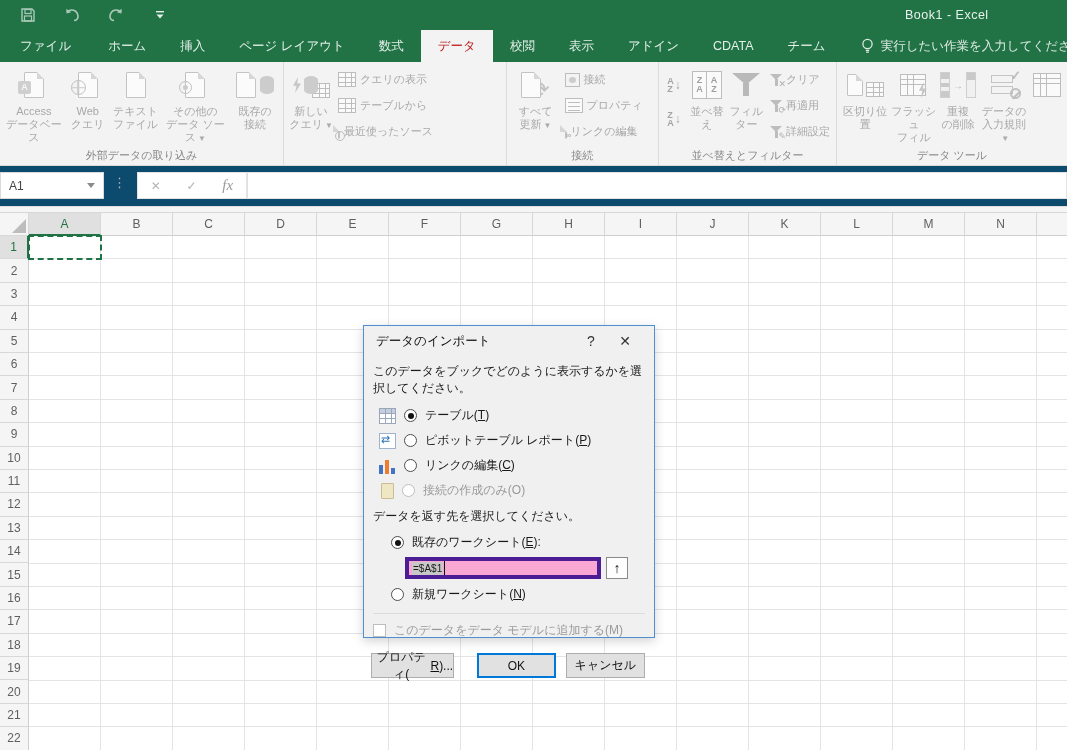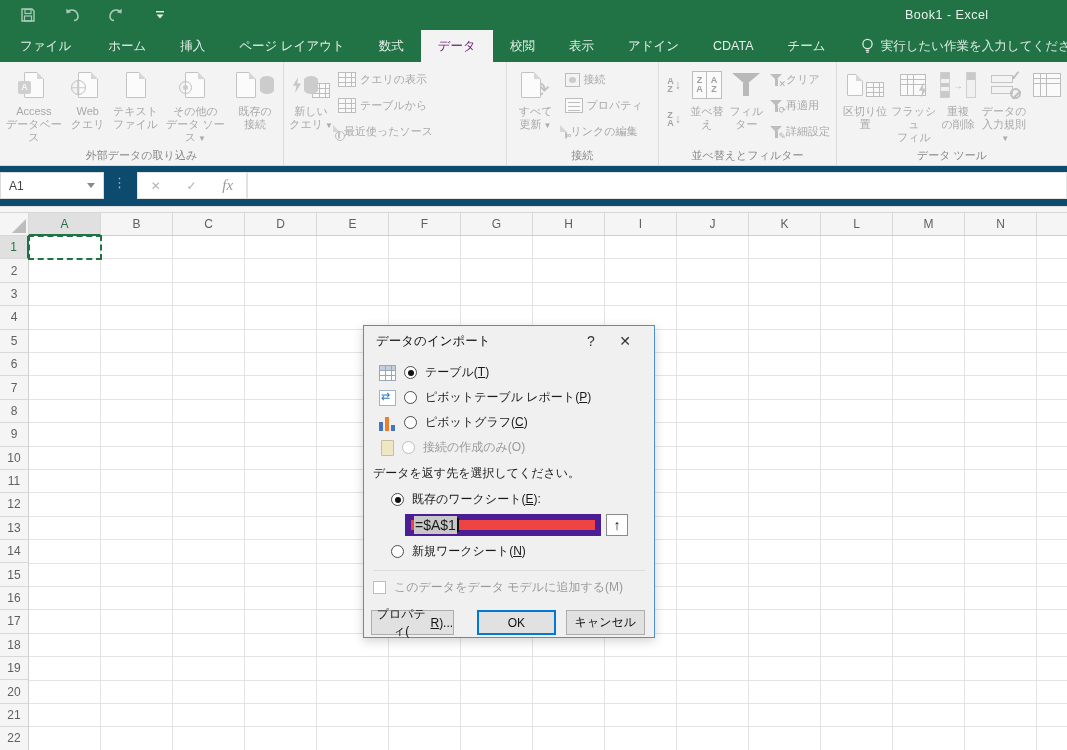--- a/index.html
+++ b/index.html
@@ -11,21 +11,21 @@
   .titlebar { position:absolute; left:0; top:0; width:1067px; height:30px; background:#217346; }
   .qat { position:absolute; left:18px; top:0; height:30px; display:flex; align-items:center; gap:24px; }
   .qat .qbtn { width:20px; height:20px; display:flex; align-items:center; justify-content:center; opacity:.62; }
   .qat svg { display:block; }
   .win-title { position:absolute; left:905px; top:0; height:30px; line-height:30px; color:#e9f2ec; font-size:12.5px; letter-spacing:.5px; }
 
   
   .tabbar { position:absolute; left:0; top:30px; width:1067px; height:32px; background:#217346; display:flex; align-items:stretch; }
   .tab { color:#e4efe8; font-size:12.5px; padding:0 17px; display:flex; align-items:center; cursor:default; white-space:nowrap; }
   .tab.file { padding:0 20px; }
-  .tab.active { background:#f3f3f3; color:#701a75; }
+  .tab.active { background:#f3f3f3; color:#b91c1c; }
   .tellme { display:flex; align-items:center; gap:7px; color:rgba(255,255,255,.85); padding-left:18px; font-size:12.5px; white-space:nowrap; }
 
   
   .ribbon { position:absolute; left:0; top:62px; width:1067px; height:104px; background:#f3f3f3; border-bottom:1px solid #d9d9d9; display:flex; }
   .rgroup { position:relative; height:100%; border-right:1px solid #dcdcdc; padding:3px 3px 18px 3px; display:flex; align-items:flex-start; }
   .rgroup-label { position:absolute; left:0; right:0; bottom:2px; text-align:center; font-size:11px; color:#898989; white-space:nowrap; }
   .bigbtn { display:flex; flex-direction:column; align-items:center; padding-top:3px; color:#a8a8a8; font-size:11px; line-height:13px; text-align:center; }
   .bigbtn .bicon { height:34px; display:flex; align-items:center; justify-content:center; margin-bottom:3px; }
   .smallcol { display:flex; flex-direction:column; justify-content:center; padding-top:4px; gap:5px; }
   .smallbtn { display:flex; align-items:center; gap:4px; height:21px; color:#a8a8a8; font-size:11px; white-space:nowrap; padding:0 3px; }
@@ -116,21 +116,21 @@
       linear-gradient(#c4cede 0 0) 0 0/100% 4px no-repeat, #fff; }
   .dpivot { border:1px solid #9fb4cc; background:#fff; }
   .dpivot:before { content:"⇄"; position:absolute; left:1px; top:-1px; font-size:11px; color:#2e75b6; }
   .dchart { display:flex; align-items:flex-end; gap:2px; }
   .dchart i { display:block; width:4px; }
   .dchart .b1 { height:9px; background:#4472c4; }
   .dchart .b2 { height:14px; background:#ed7d31; }
   .dchart .b3 { height:6px; background:#4472c4; }
   .ddoc { border:1px solid #c9bd93; background:#efe6c3; border-radius:1px; width:13px; height:16px; margin-left:2px; }
   .dest-input-row { display:flex; align-items:center; gap:5px; margin:3px 0 4px 32px; }
-  .dest-input { width:196px; height:22px; background:#ef4444; border:6px solid #4c1d95; display:flex; align-items:center; padding:0 3px; font-size:14px; }
+  .dest-input { width:196px; height:22px; background:#f9a8d4; border:4px solid #4c1d95; display:flex; align-items:center; padding:0 3px; font-size:10px; }
   .sel-text { background:#c8c8c8; padding:1px 1px; }
   .caret-bar { display:inline-block; width:1.5px; height:14px; background:#111; margin-left:0.5px; vertical-align:middle; }
   .range-btn { width:22px; height:22px; border:1px solid #8a8a8a; background:#fdfdfd; display:flex; align-items:center; justify-content:center; font-size:14px; font-weight:bold; color:#111; }
   .dlg-sep { border-top:1px solid #dcdcdc; margin:7px 0 0 0; }
   .chk-row { display:flex; align-items:center; gap:8px; height:26px; color:#9a9a9a; padding-left:0px; margin-top:3px; }
   .checkbox { width:13px; height:13px; border:1px solid #bdbdbd; background:#fff; flex:none; }
   .dlg-buttons { display:flex; align-items:center; margin-top:10px; }
   .btn { height:25px; background:#e1e1e1; border:1px solid #adadad; font-size:12px; color:#111; display:flex; align-items:center; justify-content:center; font-family:"Liberation Sans", sans-serif; }
   .btn-props { width:88px; margin-left:-2px; }
   .btn-ok { width:83px; margin-left:23px; border:2px solid #0078d7; }
@@ -464,39 +464,40 @@
   </div>
 
   <div class="dialog">
     <div class="dlg-title">
       <span class="t">データのインポート</span>
       <span class="spacer"></span>
       <span class="tbtn">?</span>
       <span class="tbtn">✕</span>
     </div>
     <div class="dlg-body">
+      <div class="dlg-prompt">このデータをブックでどのように表示するかを選択してください。</div>
 
       <div class="opt-row">
         <span class="dicon dtable"></span>
         <span class="radio checked"></span>
         <span class="olabel"><span>テーブル(</span><span class="underl">T</span><span>)</span></span>
       </div>
       <div class="opt-row">
         <span class="dicon dpivot"></span>
         <span class="radio"></span>
         <span class="olabel"><span>ピボットテーブル レポート(</span><span class="underl">P</span><span>)</span></span>
       </div>
       <div class="opt-row">
         <span class="dicon dchart">
             <i class="b1"></i>
             <i class="b2"></i>
             <i class="b3"></i>
           </span>
         <span class="radio"></span>
-        <span class="olabel"><span>ピボットグラフ(</span><span class="underl">C</span><span>)</span></span>
+        <span class="olabel"><span>リンクの編集(</span><span class="underl">C</span><span>)</span></span>
       </div>
       <div class="opt-row disabled">
         <span class="dicon ddoc"></span>
         <span class="radio disabled"></span>
         <span class="olabel"><span>接続の作成のみ(O)</span></span>
       </div>
 
       <div class="dlg-prompt" style="margin-top:5px">データを返す先を選択してください。</div>
 
       <div class="opt-row" style="padding-left:18px;height:23px">

